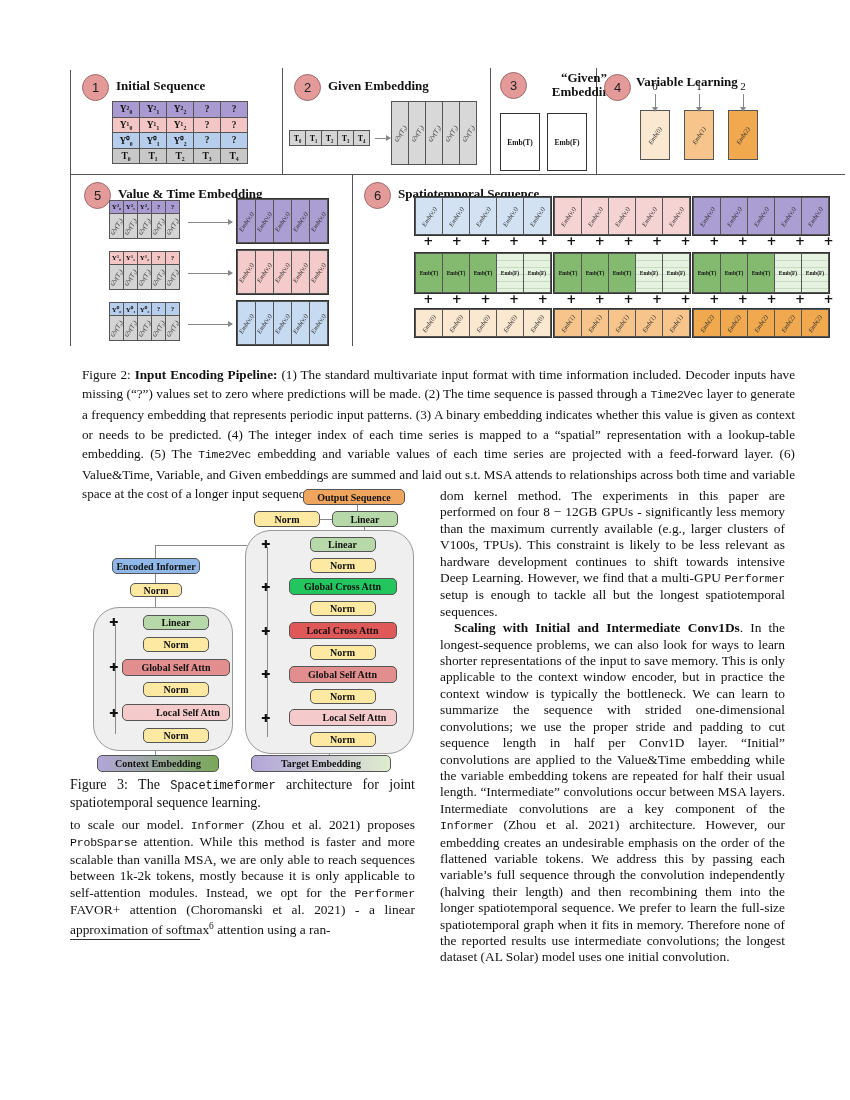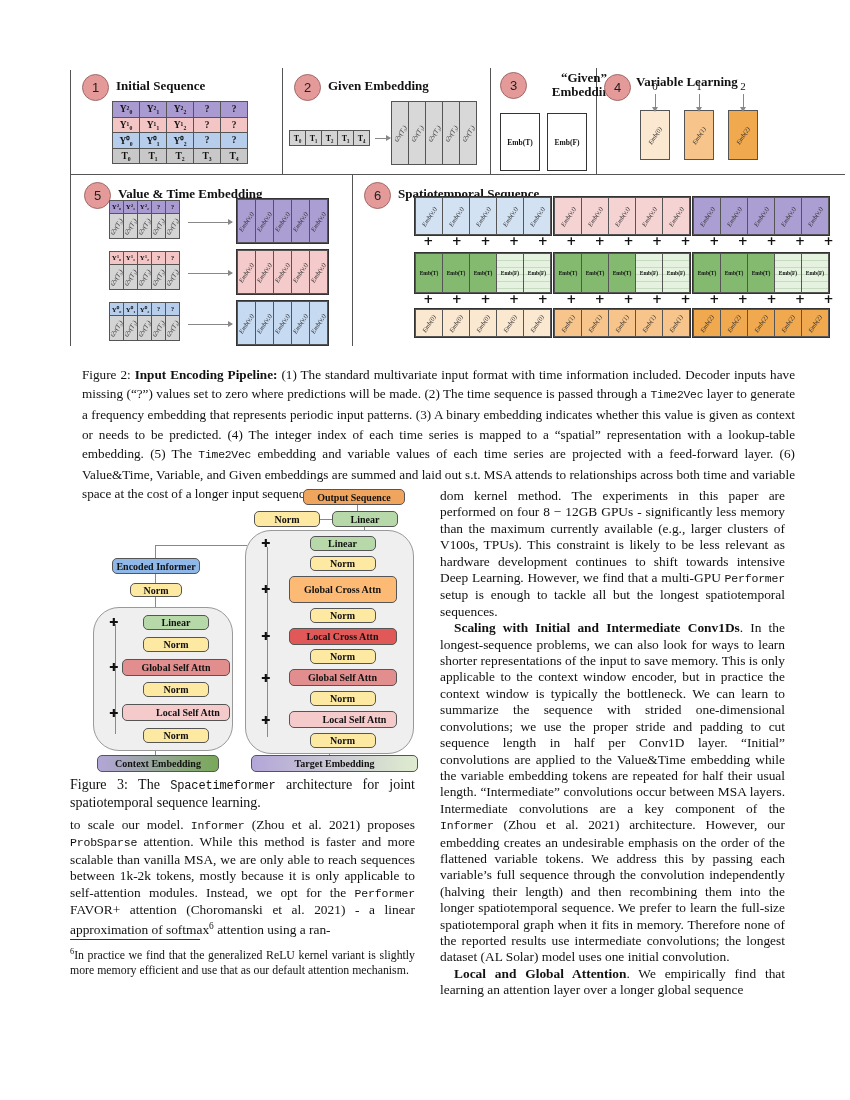--- a/index.html
+++ b/index.html
@@ -105,33 +105,33 @@
   #decctr{left:175px;top:43px;width:167px;height:222px;}
   .stack{position:absolute;left:0;right:0;top:0;bottom:0;display:flex;flex-direction:column;
          justify-content:space-evenly;align-items:center;padding-left:26px;}
   .ndrow{position:relative;width:100%;display:flex;justify-content:center;}
   .plus3{position:absolute;left:-11px;top:50%;transform:translateY(-50%);font-weight:900;
          font-size:11px;font-family:"DejaVu Sans",sans-serif;}
   .nd{box-sizing:border-box;border:1px solid #555;border-radius:5px;font-weight:bold;
       font-size:10px;display:flex;align-items:center;justify-content:center;white-space:nowrap;}
   .nd.norm{width:66px;height:15px;background:#fde9a2;}
   .nd.linear{width:66px;height:15px;background:#b7d9a9;}
-  .nd.gcross{width:108px;height:27px;background:#fdba74;}
+  .nd.gcross{width:108px;height:17px;background:#22c55e;}
   .nd.lcross{width:108px;height:17px;background:#e05858;}
   .nd.gself{width:108px;height:17px;background:#e28e8e;}
   .nd.lself{width:108px;height:17px;background:#f5caca;padding-left:24px;}
   .nd.static{position:absolute;}
   #outseq{left:233px;top:2px;width:102px;height:16px;background:#f0a55f;border-radius:5px;}
   #fnorm{left:184px;top:24px;width:66px;height:16px;background:#fde9a2;}
   #flinear{left:262px;top:24px;width:66px;height:16px;background:#b7d9a9;}
   #encseq{left:42px;top:71px;width:88px;height:16px;background:#8fb7e8;border-radius:5px;}
   #encnorm{left:60px;top:96px;width:52px;height:14px;background:#fde9a2;}
   #ctxemb{left:27px;top:268px;width:122px;height:17px;border-radius:5px;
           background:linear-gradient(90deg,#b3a6d8,#79a858);}
-  #tgtemb{left:181px;top:268px;width:167px;height:17px;border-radius:5px;
+  #tgtemb{left:181px;top:268px;width:140px;height:17px;border-radius:5px;
           background:linear-gradient(90deg,#b3a6d8,#dfeccf);}
   .fln{position:absolute;background:#888;}
 </style>
 </head>
 <body>
 
 <div class="page">
 
   <div class="fig2">
 
@@ -649,21 +649,19 @@
           </div>
         </div>
     </div>
     <div class="nd static" id="ctxemb">Context Embedding</div>
   </div>
 
   <p class="f3cap"><span class="run-t">Figure 3: The </span><span class="run-c">Spacetimeformer</span><span class="run-t"> architecture for joint spatiotemporal sequence learning.</span></p>
 
   <p class="bodytext leftbody"><span class="run-t">to scale our model. </span><span class="run-c">Informer</span><span class="run-t"> (Zhou et al. 2021) proposes </span><span class="run-c">ProbSparse</span><span class="run-t"> attention. While this method is faster and more scalable than vanilla MSA, we are only able to reach sequences between 1k-2k tokens, mostly because it is only applicable to self-attention modules. Instead, we opt for the </span><span class="run-c">Performer</span><span class="run-t"> FAVOR+ attention (Choromanski et al. 2021) - a linear approximation of softmax</span><sup class="run-sup">6</sup><span class="run-t"> attention using a ran-</span></p>
   <div class="fnrule"></div>
-  <p class="footnote"><sup class="run-sup">6</sup><span class="run-t">In practice we find that the generalized ReLU kernel variant is slightly more memory efficient and use that as our default attention mechanism.</span></p>
 
   <div class="col-right bodytext">
     <p><span class="run-t">dom kernel method. The experiments in this paper are performed on four 8 − 12GB GPUs - significantly less memory than the maximum currently available (e.g., larger clusters of V100s, TPUs). This constraint is likely to be less relevant as hardware development continues to shift towards intensive Deep Learning. However, we find that a multi-GPU </span><span class="run-c">Performer</span><span class="run-t"> setup is enough to tackle all but the longest spatiotemporal sequences.</span></p>
     <p class="indent"><span class="run-b">Scaling with Initial and Intermediate Conv1Ds</span><span class="run-t">. In the longest-sequence problems, we can also look for ways to learn shorter representations of the input to save memory. This is only applicable to the context window encoder, but in practice the context window is typically the bottleneck. We can learn to summarize the sequence with strided one-dimensional convolutions; we use the proper stride and padding to cut sequence length in half per Conv1D layer. “Initial” convolutions are applied to the Value&amp;Time embedding while the variable embedding tokens are repeated for half their usual length. “Intermediate” convolutions occur between MSA layers. Intermediate convolutions are a key component of the </span><span class="run-c">Informer</span><span class="run-t"> (Zhou et al. 2021) architecture. However, our embedding creates an undesirable emphasis on the order of the flattened variable tokens. We address this by passing each variable’s full sequence through the convolution independently (halving their length) and then recombining them into the longer spatiotemporal sequence. We prefer to learn the full-size spatiotemporal graph when it fits in memory. Therefore none of the reported results use intermediate convolutions; the longest dataset (AL Solar) model uses one initial convolution.</span></p>
-    <p class="indent"><span class="run-b">Local and Global Attention</span><span class="run-t">. We empirically find that learning an attention layer over a longer global sequence</span></p>
   </div>
 
 </div>
 
 </body></html>

